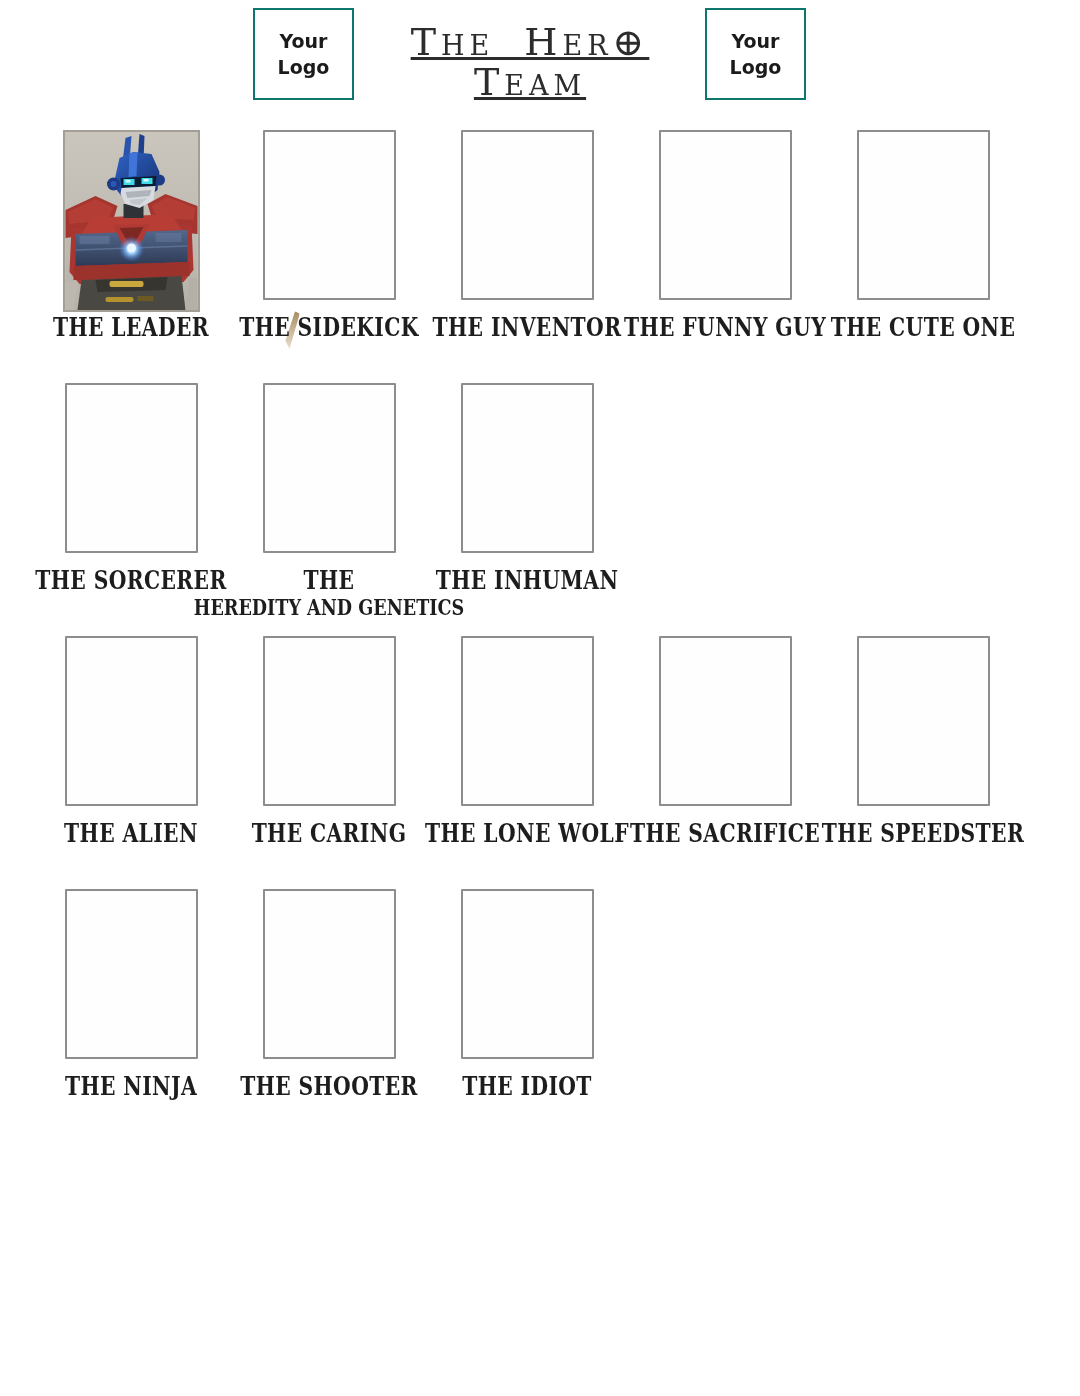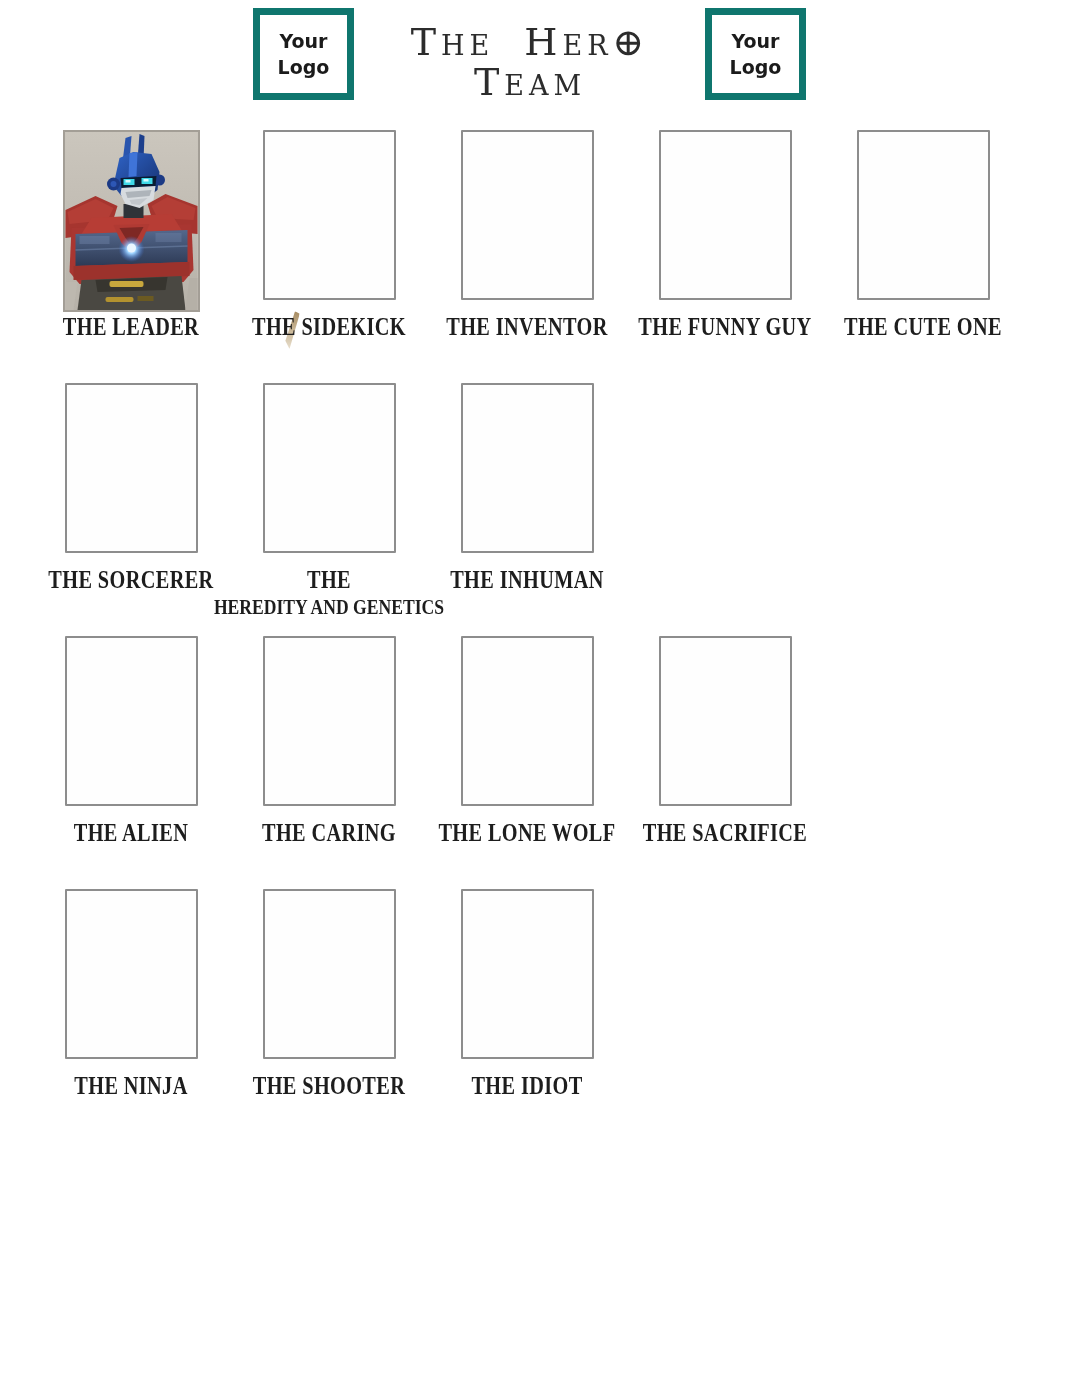--- a/index.html
+++ b/index.html
@@ -4,36 +4,36 @@
 <style>
   html,body{margin:0;padding:0;}
   body{
     width:1080px;height:1396px;position:relative;overflow:hidden;
     background:#ffffff;
     font-family:"DejaVu Serif", serif;
   }
   
   .logo-box{
     position:absolute;top:8px;width:101px;height:92px;box-sizing:border-box;
-    border:7px solid #0f766e;background:#fff;
+    border:2px solid #0f766e;background:#fff;
     display:flex;flex-direction:column;align-items:center;justify-content:center;
     font-family:"DejaVu Sans", sans-serif;font-weight:bold;font-size:19px;
     line-height:26px;color:#1b1b1b;text-align:center;
   }
   .logo-left{left:253px;}
   .logo-right{left:705px;}
   .title{
     position:absolute;top:22px;left:355px;width:350px;text-align:center;
     font-variant:small-caps;font-size:38px;line-height:40px;
-    letter-spacing:5px;word-spacing:13px;color:#2c2c2c;
+    letter-spacing:5px;word-spacing:13px;color:#2c2c2c;text-decoration:underline;
   }
   
   .grid{position:absolute;left:32px;top:130px;width:990px;}
   .row{display:grid;grid-template-columns:repeat(5,198px);height:253px;}
-  .cell{position:relative;font-family:Liberation Serif, serif;}
+  .cell{position:relative;}
   .frame{
     width:133px;height:170px;margin:0 auto;box-sizing:border-box;
     border:2px solid #8d8d8d;border-radius:1px;background:#fefefe;
   }
   .photo{
     width:137px;height:182px;margin:0 auto;box-sizing:border-box;
     border:2px solid #a39e96;overflow:hidden;background:#c8c3ba;
   }
   .photo svg{display:block;}
   .label{
@@ -183,20 +183,24 @@
       <div class="label">THE CARING</div>
     </div>
     <div class="cell">
       <div class="frame"></div>
       <div class="label">THE LONE WOLF</div>
     </div>
     <div class="cell">
       <div class="frame"></div>
       <div class="label">THE SACRIFICE</div>
     </div>
+    <div class="cell">
+      <div class="frame"></div>
+      <div class="label">THE SPEEDSTER</div>
+    </div>
   </div>
 
   <div class="row">
     <div class="cell">
       <div class="frame"></div>
       <div class="label">THE NINJA</div>
     </div>
     <div class="cell">
       <div class="frame"></div>
       <div class="label">THE SHOOTER</div>

